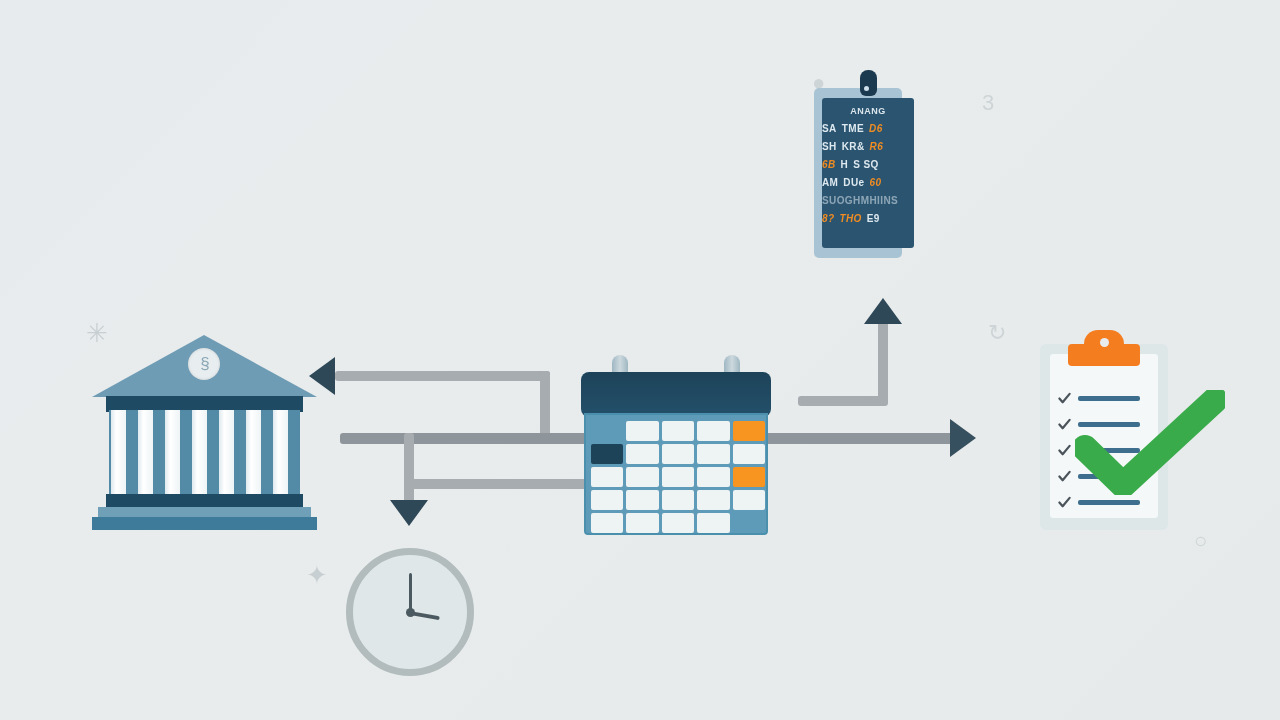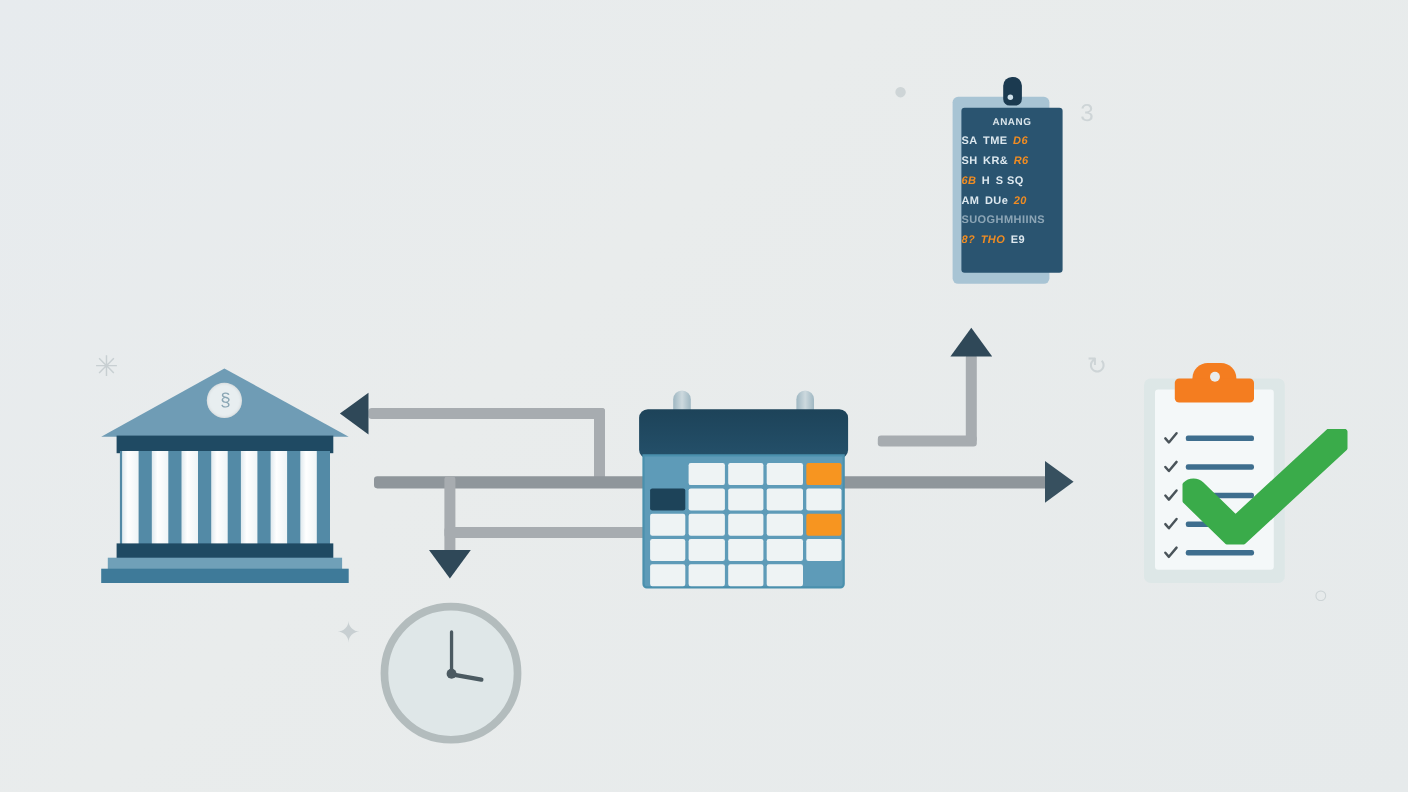--- a/index.html
+++ b/index.html
@@ -152,21 +152,21 @@
     gap: 3px;
   }
   .cal-cell { border-radius: 2px; }
   .cal-cell.white { background: #eef3f4; }
   .cal-cell.orange { background: #f79520; }
   .cal-cell.navy { background: #1d4359; }
   .cal-cell.empty { background: transparent; }
 
   
   #panel {
-    position: absolute; left: 866px; top: 88px;
+    position: absolute; left: 814px; top: 88px;
     width: 88px; height: 170px;
     background: #a8c4d4;
     border-radius: 5px;
     padding: 0;
   }
   .panel-inner {
     position: absolute; left: 8px; top: 10px;
     width: 92px; height: 150px;
     background: #2a5470;
     border-radius: 3px;
@@ -366,21 +366,21 @@
             <span class="o">R6</span>
           </div>
           <div class="panel-row">
             <span class="o">6B</span>
             <span class="w">H</span>
             <span class="w">S SQ</span>
           </div>
           <div class="panel-row">
             <span class="w">AM</span>
             <span class="w">DUe</span>
-            <span class="o">20</span>
+            <span class="o">60</span>
           </div>
           <div class="panel-row dim">
             <span class="w">SUOGHMHIINS</span>
           </div>
           <div class="panel-row">
             <span class="o">8?</span>
             <span class="o">THO</span>
             <span class="w">E9</span>
           </div>
         </div>

